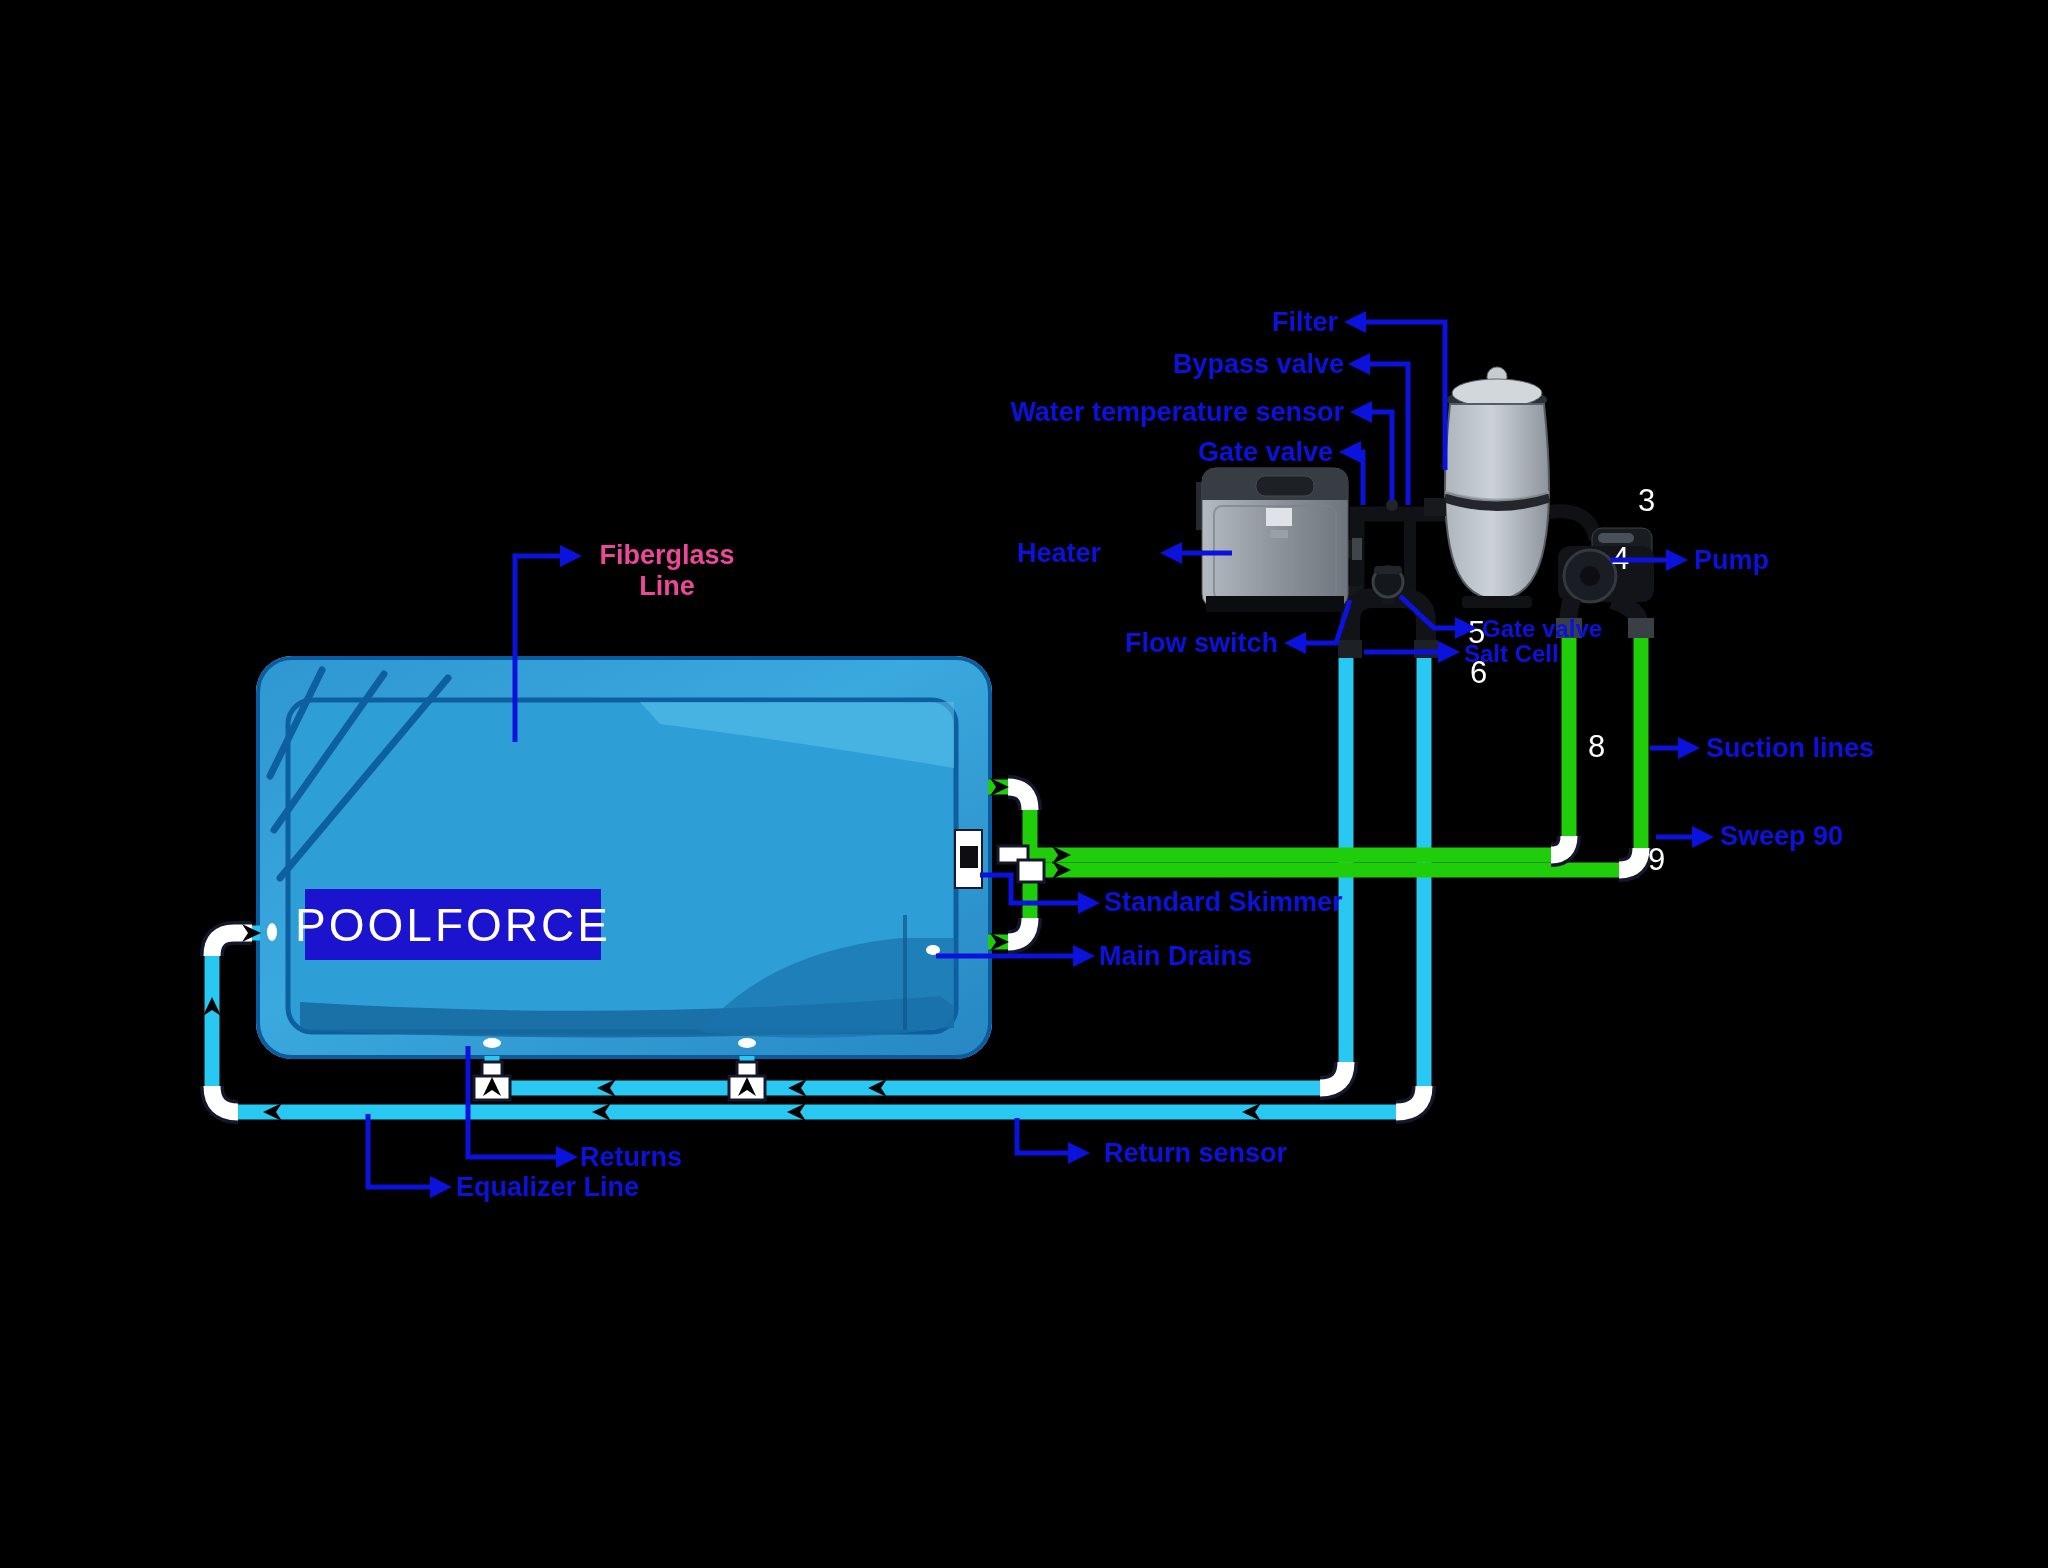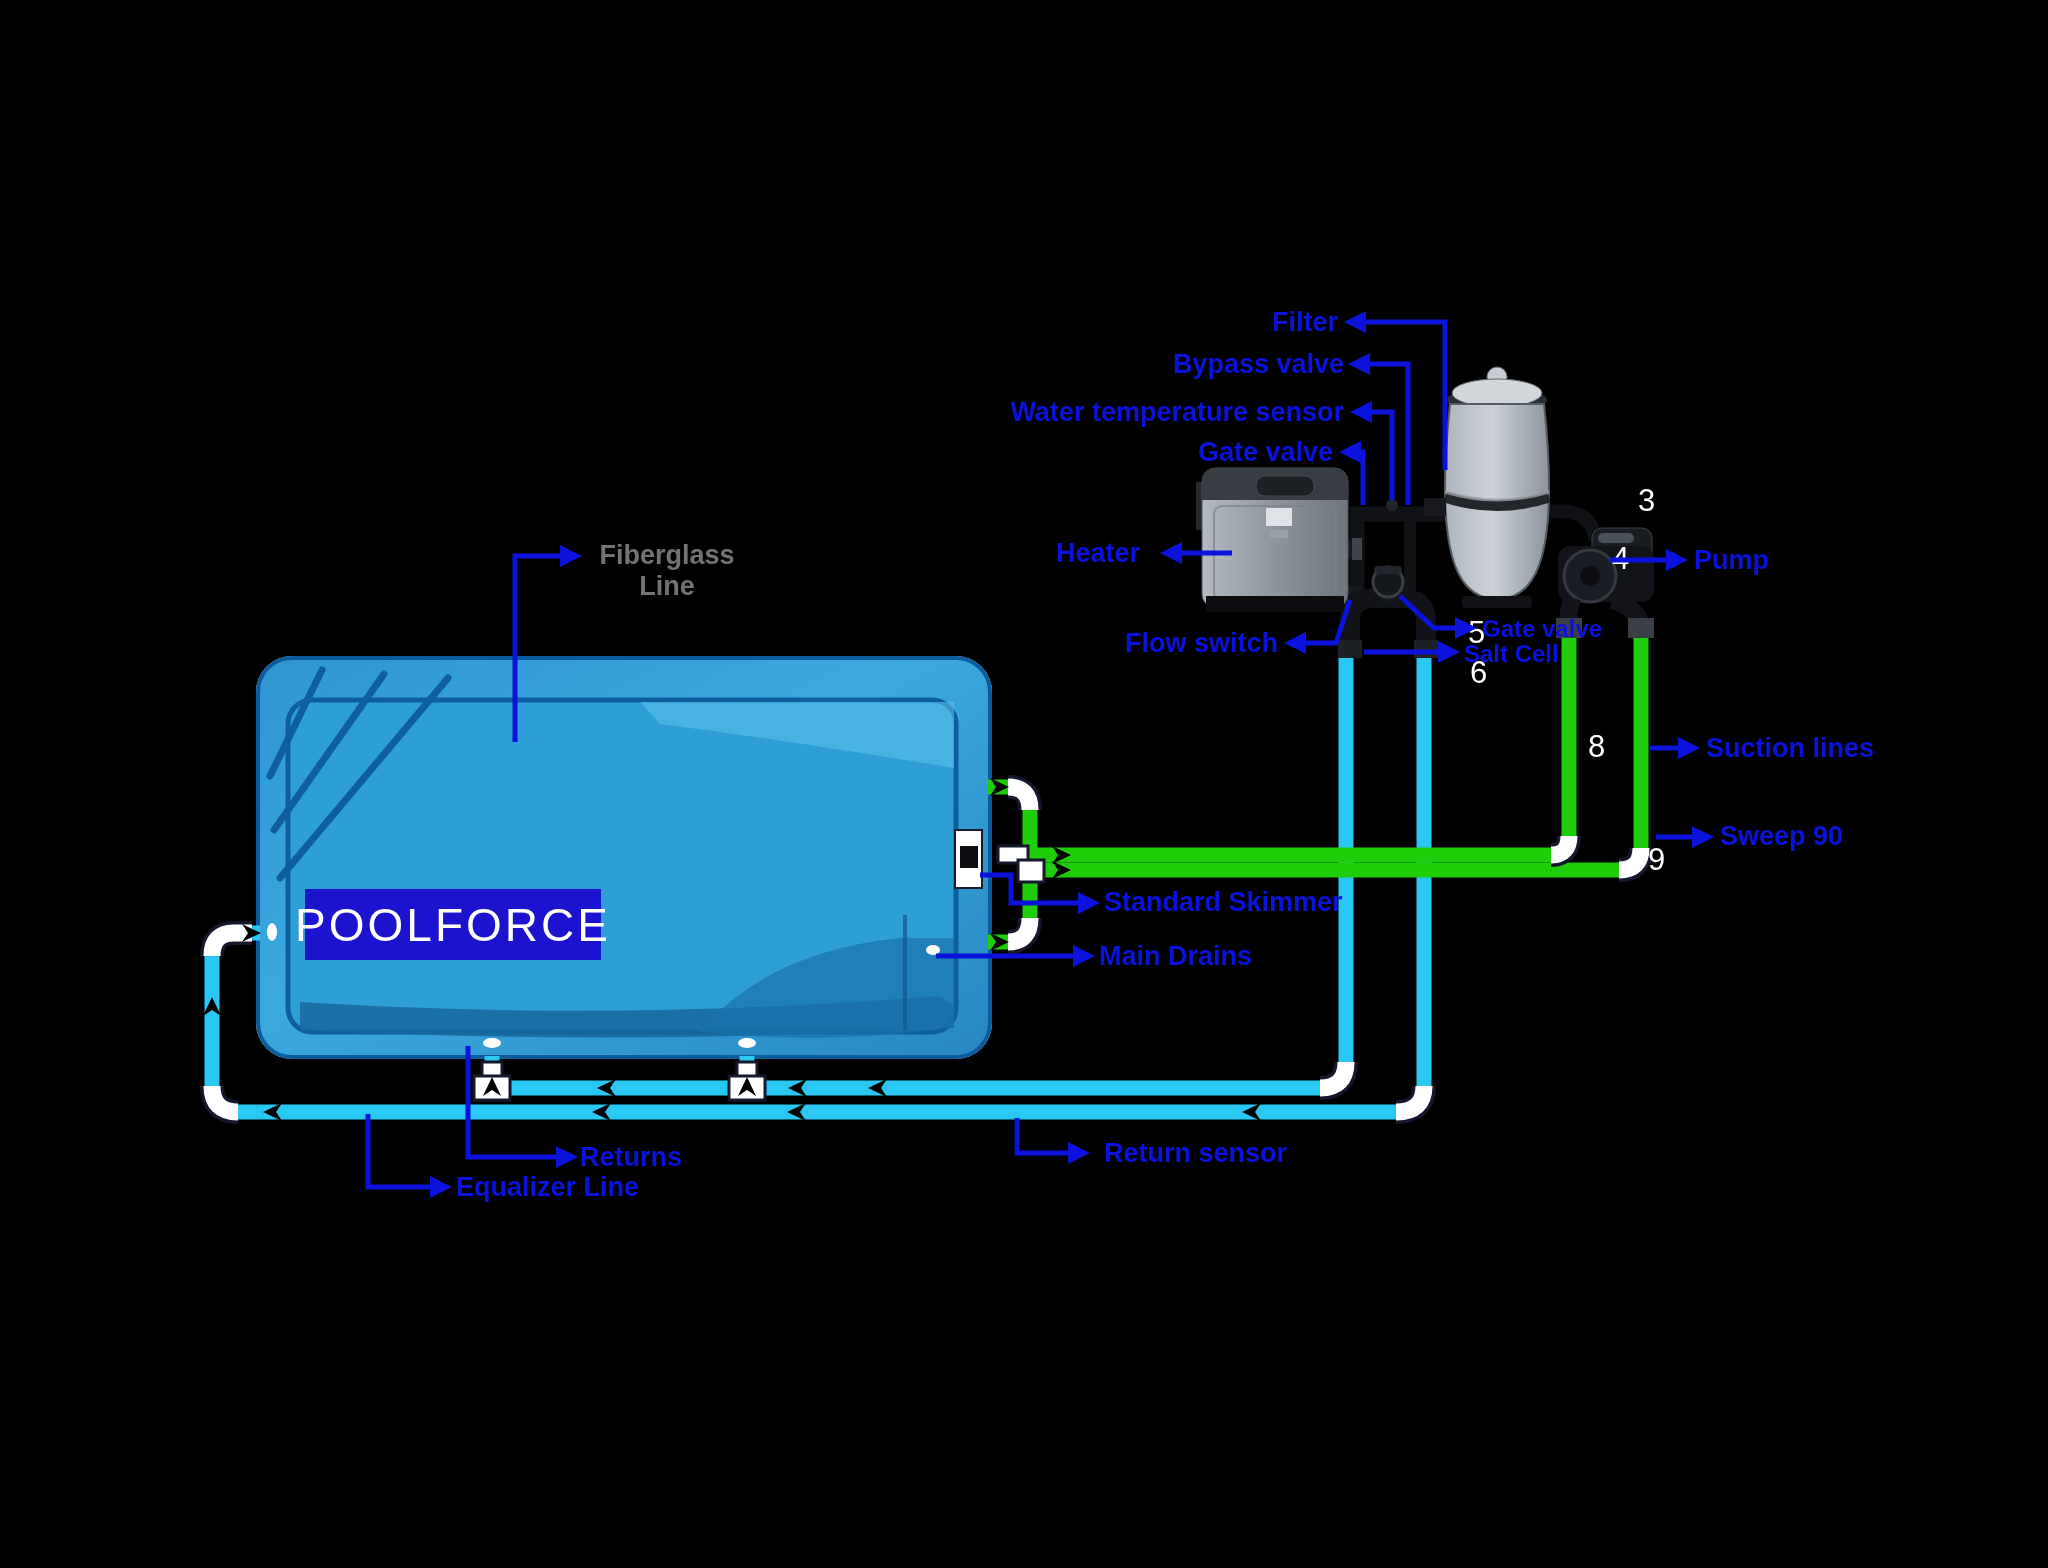--- a/index.html
+++ b/index.html
@@ -11,21 +11,21 @@
   #svg-pointers{z-index:3;}
   .lbl{position:absolute;font:700 27px "Liberation Sans",sans-serif;color:#0a12dc;
        white-space:nowrap;z-index:4;line-height:1.05;}
   .lbl.r{transform:translateX(-100%);text-align:center;}
   .lbl.sm{font-size:24px;}
   .num{position:absolute;font:400 31px "Liberation Sans",sans-serif;color:#ffffff;z-index:2;}
   .logo{position:absolute;left:305px;top:889px;width:296px;height:71px;background:#1c13cf;
         color:#ffffff;display:flex;align-items:center;justify-content:center;
         font:400 46px "Liberation Sans",sans-serif;letter-spacing:3px;z-index:2;}
   .pool-label{position:absolute;left:577px;top:540px;width:180px;text-align:center;z-index:4;
-        font:700 27px "Liberation Sans",sans-serif;color:#737373;line-height:31px;}
+        font:700 27px "Liberation Sans",sans-serif;color:#ec4899;line-height:31px;}
 </style>
 </head>
 <body>
 
 <div class="canvas">
 
   <svg id="svg-base" width="2048" height="1568" viewBox="0 0 2048 1568">
     <defs>
       <linearGradient id="poolGrad" x1="0" y1="0" x2="1" y2="1">
         <stop offset="0" stop-color="#2f96d2"></stop>
@@ -266,21 +266,21 @@
 
   <div class="pool-label">
     <div>Fiberglass</div>
     <div>Line</div>
   </div>
 
   <div class="lbl r" style="left:1338px;top:308px">Filter</div>
   <div class="lbl r" style="left:1344px;top:350px">Bypass valve</div>
   <div class="lbl r" style="left:1344px;top:398px">Water temperature sensor</div>
   <div class="lbl r" style="left:1333px;top:438px">Gate valve</div>
-  <div class="lbl r" style="left:1140px;top:539px">Heater</div>
+  <div class="lbl r" style="left:1101px;top:539px">Heater</div>
   <div class="lbl r" style="left:1278px;top:629px">Flow switch</div>
   <div class="lbl" style="left:1694px;top:546px">Pump</div>
   <div class="lbl sm" style="left:1482px;top:616px">Gate valve</div>
   <div class="lbl sm" style="left:1464px;top:641px">Salt Cell</div>
   <div class="lbl" style="left:1706px;top:734px">Suction lines</div>
   <div class="lbl" style="left:1720px;top:822px">Sweep 90</div>
   <div class="lbl" style="left:1104px;top:888px">Standard Skimmer</div>
   <div class="lbl" style="left:1099px;top:942px">Main Drains</div>
   <div class="lbl" style="left:580px;top:1143px">Returns</div>
   <div class="lbl" style="left:456px;top:1173px">Equalizer Line</div>

